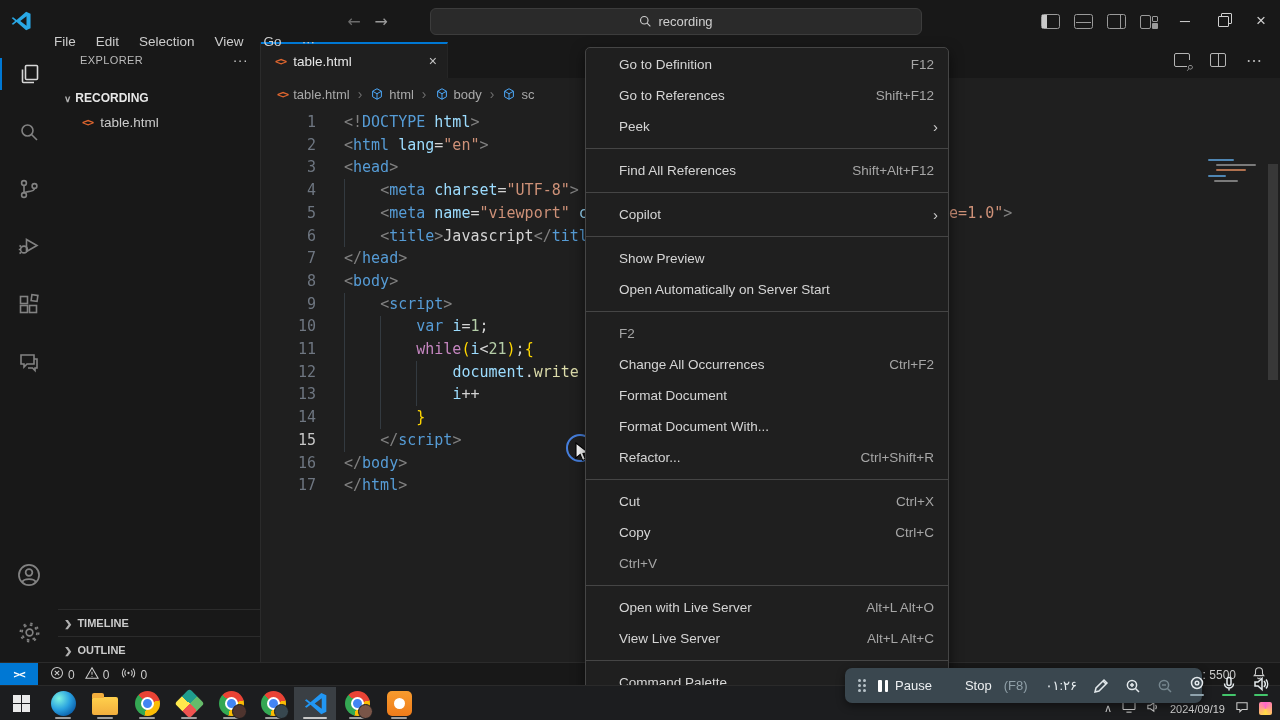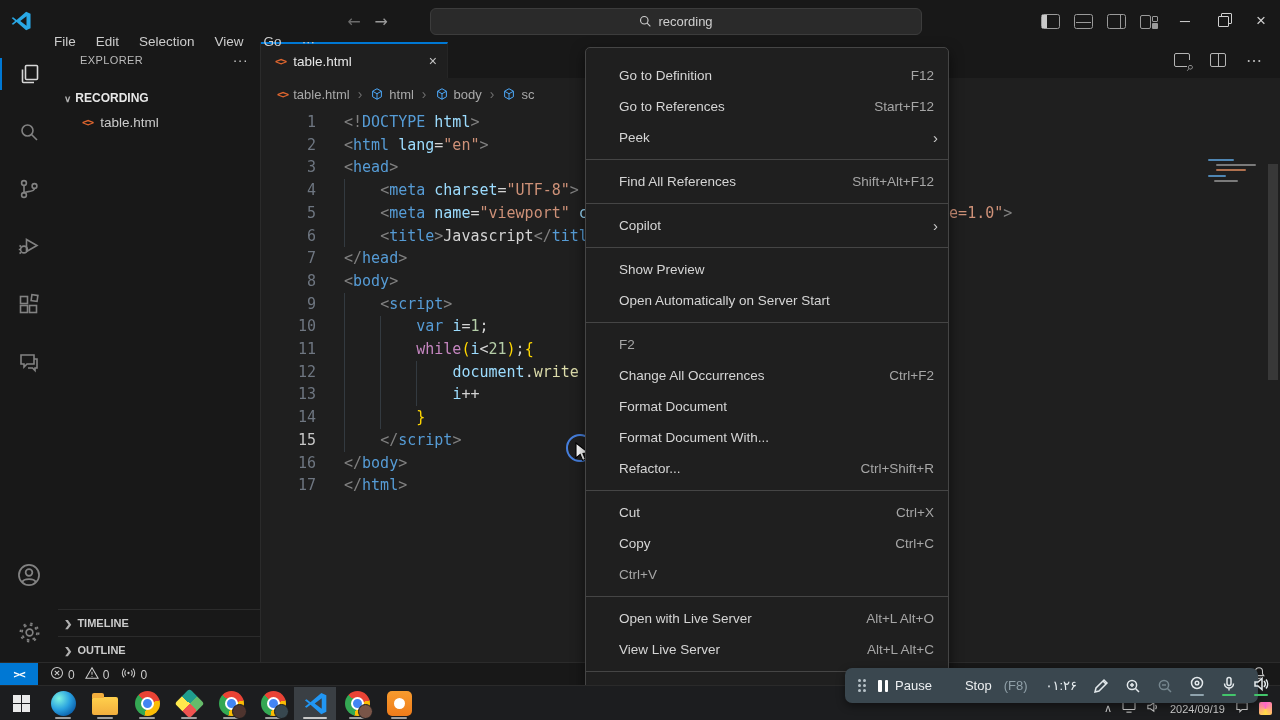--- a/index.html
+++ b/index.html
@@ -57,21 +57,21 @@
   .lines{position:absolute;left:83px;top:0;right:8px;}
   .ln.active{color:#c6c6c6;}
   .guide{position:absolute;width:1px;background:#333a40;}
   .minimap{position:absolute;right:14px;top:46px;width:58px;height:34px;}
   .minimap div{position:absolute;height:2px;border-radius:1px;}
   .scrollbar{position:absolute;right:2px;top:53px;width:10px;height:216px;background:rgba(121,121,121,.28);}
   
   .tk-p{color:#808080}.tk-t{color:#569cd6}.tk-k{color:#569cd6}.tk-a{color:#9cdcfe}.tk-s{color:#ce9178}
   .tk-c{color:#c586c0}.tk-n{color:#b5cea8}.tk-b{color:#ffd700}.tk-w{color:#d4d4d4}.tk-f{color:#dcdcaa}
   
-  .ctxmenu{position:absolute;left:585px;top:47px;width:362px;height:650px;background:#1f1f1f;border:1px solid #454545;border-radius:5px;box-shadow:0 5px 14px rgba(0,0,0,.55);padding-top:12px;z-index:40;overflow:hidden;font-size:13.5px;}
+  .ctxmenu{position:absolute;left:585px;top:47px;width:362px;height:650px;background:#1f1f1f;border:1px solid #454545;border-radius:5px;box-shadow:0 5px 14px rgba(0,0,0,.55);padding-top:1px;z-index:40;overflow:hidden;font-size:13.5px;}
   .mi{height:31px;display:flex;align-items:center;padding:0 14px 0 33px;color:#d5d5d5;}
   .ml{flex:1;}
   .mk{color:#a6a6a6;}
   .mc{color:#cccccc;font-size:15px;margin-right:-4px;}
   .msep{height:1px;background:#454545;margin:6px 0;}
   
   .statusbar{position:absolute;left:0;right:0;bottom:34px;height:23px;background:#181818;border-top:1px solid #2b2b2b;display:flex;align-items:center;font-size:12px;color:#cccccc;z-index:6;}
   .remote{width:38px;height:23px;background:#0078d4;color:#fff;display:flex;align-items:center;justify-content:center;font-family:"DejaVu Sans Mono",monospace;font-size:11px;font-weight:bold;letter-spacing:-1px;}
   .st-item{display:flex;align-items:center;gap:4px;margin-left:12px;}
   .st-right{margin-left:auto;display:flex;align-items:center;gap:16px;padding-right:14px;}
@@ -89,21 +89,21 @@
   .folder::before{content:"";position:absolute;top:-4px;left:0;width:12px;height:5px;background:#f2ae3d;border-radius:2px 2px 0 0;}
   .chrome{width:25px;height:25px;border-radius:50%;background:conic-gradient(from -45deg,#ea4335 0 120deg,#fbbc05 120deg 240deg,#34a853 240deg 360deg);position:relative;}
   .chrome::after{content:"";position:absolute;inset:6px;background:#4285f4;border:2.5px solid #fff;border-radius:50%;}
   .badge{position:absolute;right:-3px;bottom:-3px;width:13px;height:13px;border-radius:50%;z-index:2;border:1px solid #1c1d1f;}
   .diamond{width:21px;height:21px;transform:rotate(45deg);border-radius:3px;background:conic-gradient(#66bb6a 0 25%,#ef5350 25% 50%,#ffe94d 50% 75%,#1f9e8e 75%);}
   .recapp{width:25px;height:25px;background:linear-gradient(#f79b2e,#ef7c1a);border-radius:5px;display:flex;align-items:center;justify-content:center;}
   .recapp i{width:11px;height:11px;background:#fff;border-radius:50%;}
   .tray{position:absolute;right:8px;bottom:0;height:34px;display:flex;align-items:center;gap:10px;color:#d0d0d0;font-size:11px;}
   .tray .date{line-height:1;margin-top:12px;}
   
-  .recorder{position:absolute;left:845px;top:668px;width:413px;height:35px;background:#3a474f;border-radius:7px;box-shadow:0 3px 8px rgba(0,0,0,.45);display:flex;align-items:center;z-index:60;color:#eceff1;font-size:13px;}
+  .recorder{position:absolute;left:845px;top:668px;width:357px;height:35px;background:#3a474f;border-radius:7px;box-shadow:0 3px 8px rgba(0,0,0,.45);display:flex;align-items:center;z-index:60;color:#eceff1;font-size:13px;}
   .grip{display:grid;grid-template-columns:3px 3px;grid-template-rows:3px 3px 3px;gap:2px;margin:0 12px 0 13px;}
   .grip i{background:#b7c2c8;border-radius:50%;}
   .pausebars{display:flex;gap:3px;margin-right:7px;}
   .pausebars i{width:3.5px;height:12px;background:#fff;border-radius:1px;}
   .stopsq{width:12px;height:12px;background:#fff;border-radius:2px;margin:0 7px 0 26px;}
   .fkey{color:#90a0a8;margin-left:12px;}
   .rectime{margin-left:18px;font-size:13px;color:#e8eef1;}
   .ricon{margin-left:16px;display:flex;flex-direction:column;align-items:center;gap:2px;}
   .ricon svg{stroke:#e3e9ec;fill:none;stroke-width:1.5;}
   .ricon.dim svg{stroke:#76878f;}
@@ -311,21 +311,21 @@
     </div>
   </div>
 
   <div class="ctxmenu" id="ctxmenu">
       <div class="mi">
         <span class="ml">Go to Definition</span>
         <span class="mk">F12</span>
       </div>
       <div class="mi">
         <span class="ml">Go to References</span>
-        <span class="mk">Start+F12</span>
+        <span class="mk">Shift+F12</span>
       </div>
       <div class="mi">
         <span class="ml">Peek</span>
         <span class="mc">›</span>
       </div>
       <div class="msep"></div>
       <div class="mi">
         <span class="ml">Find All References</span>
         <span class="mk">Shift+Alt+F12</span>
       </div>

